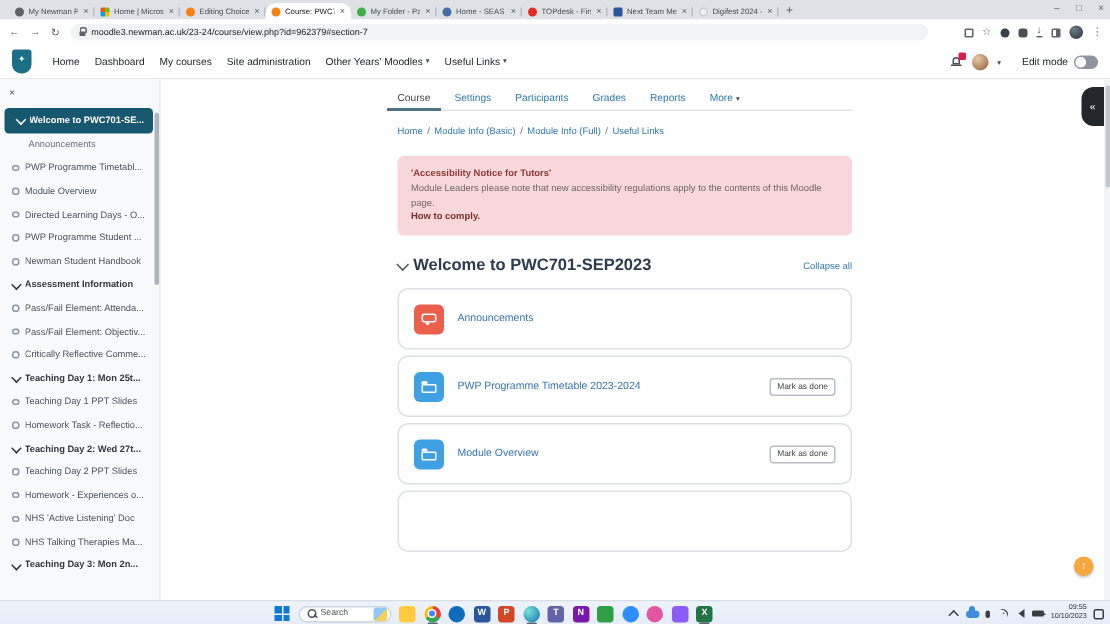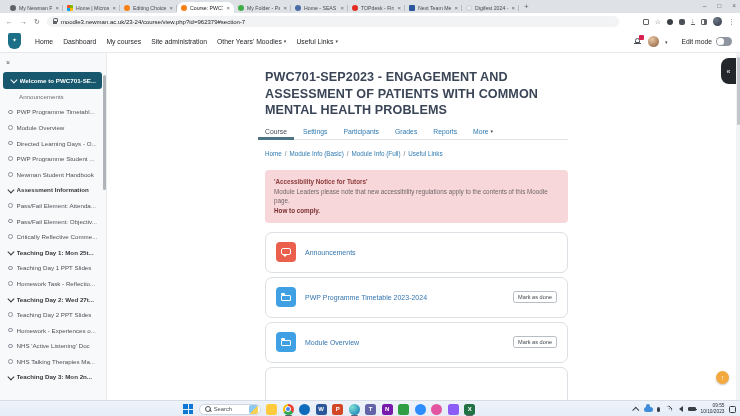--- a/index.html
+++ b/index.html
@@ -424,21 +424,20 @@
           <span class="cv"></span>
 
           <span class="lbl">Teaching Day 3: Mon 2n...</span>
         </div>
       </div>
     <div class="sb-scroll"></div>
   </div>
 
   <div class="main">
     <div class="col">
-      <h1 class="pagetitle" style="margin:16px 0 0 0;">PWC701-SEP2023 - ENGAGEMENT AND ASSESSMENT OF PATIENTS WITH COMMON MENTAL HEALTH PROBLEMS</h1>
 
       <div class="ctabs">
 
           <div class="ctab active">
             <span>Course</span>
 
           </div>
 
           <div class="ctab">
             <span>Settings</span>
@@ -488,20 +487,25 @@
 
           </span>
         </div>
 
       <div class="notice">
         <div class="nt">'Accessibility Notice for Tutors'</div>
         <div>Module Leaders please note that new accessibility regulations apply to the contents of this Moodle page.</div>
         <div class="nl">How to comply.</div>
       </div>
 
+      <div class="sechead">
+        <span class="cv"></span>
+        <h3>Welcome to PWC701-SEP2023</h3>
+        <span class="collapse">Collapse all</span>
+      </div>
 
       <div class="cards">
 
           <div class="card no-done" data-icon="forum">
             <span class="tile"></span>
             <span class="alink">Announcements</span>
 
           </div>
 
           <div class="card" data-icon="folder">

